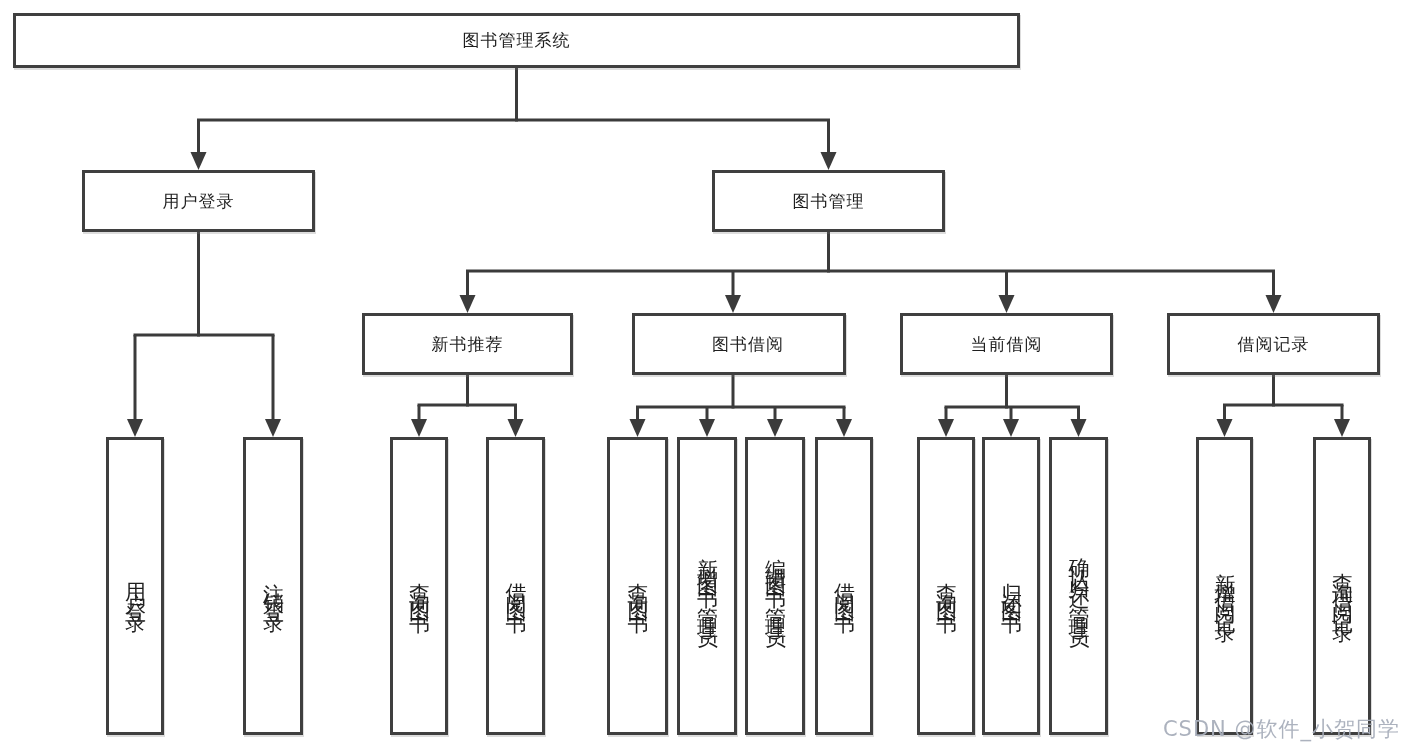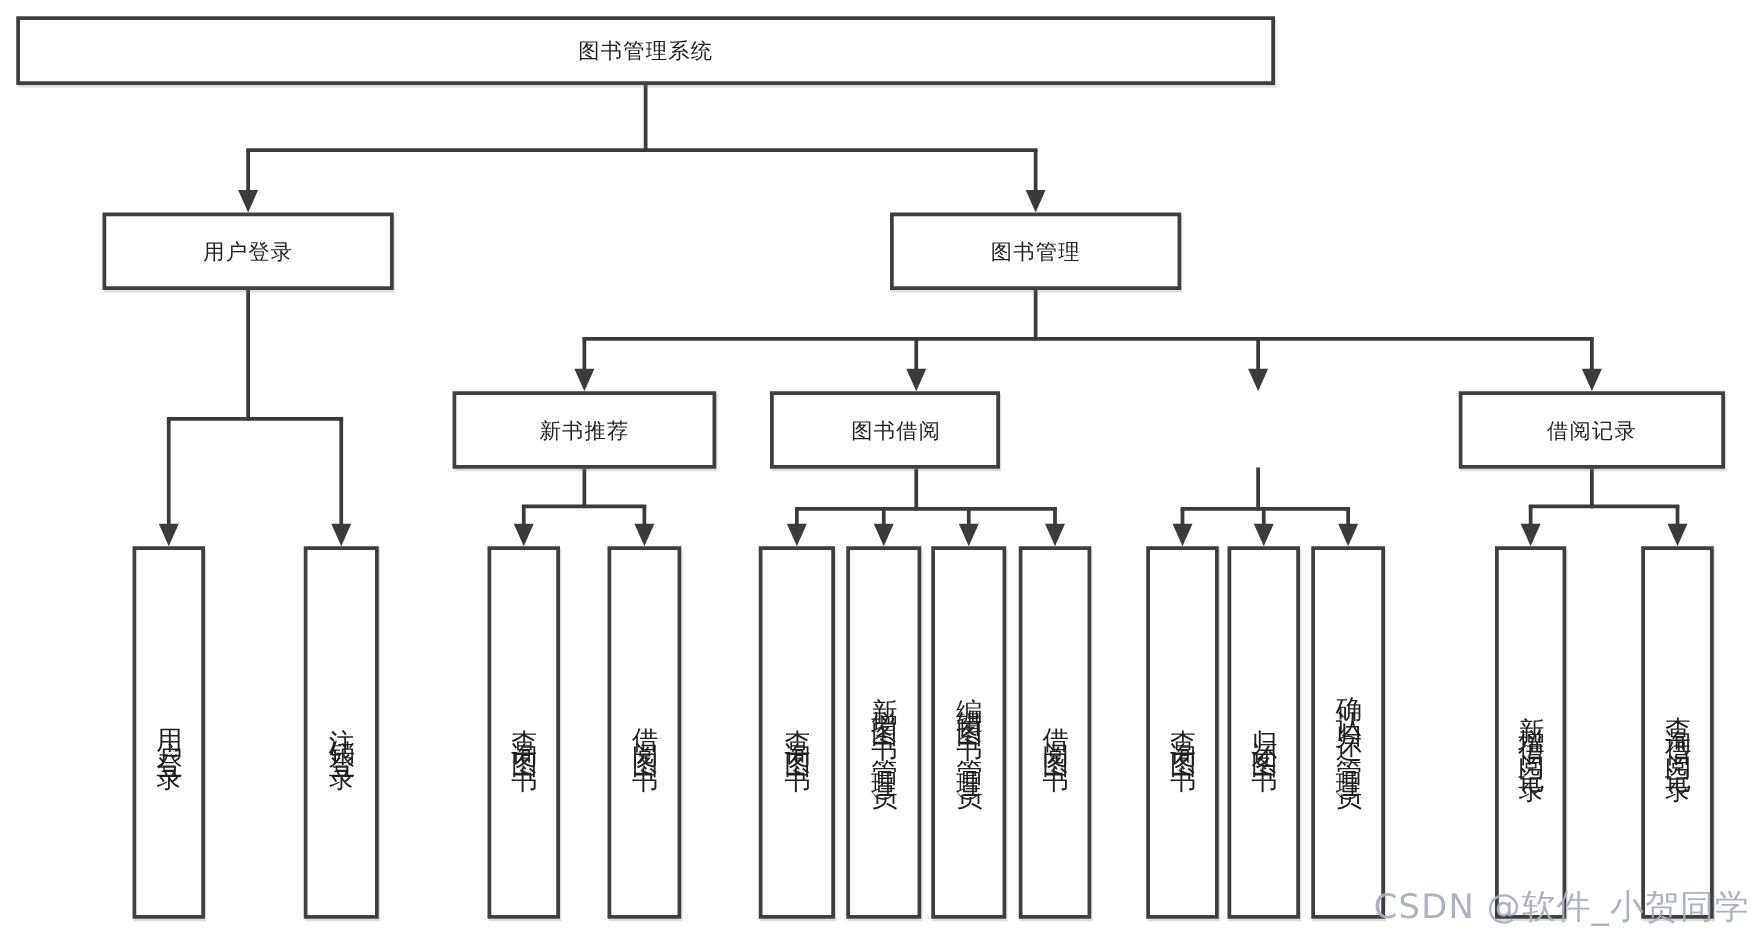--- a/index.html
+++ b/index.html
@@ -50,21 +50,21 @@
     writing-mode: vertical-rl;
     text-orientation: mixed;
     font-size: 21px;
     letter-spacing: 10px;
     line-height: 1;
   }
   .watermark {
     position: absolute;
     right: 5px;
     bottom: 4px;
-    font-size: 27px;
+    font-size: 21px;
     color: rgba(168,174,186,0.95);
     letter-spacing: 1px;
     white-space: nowrap;
   }
 </style>
 </head>
 <body>
 
 <div id="stage">
 
@@ -151,22 +151,25 @@
   <div class="node h" style="left:82px; top:170px; width:233px; height:62px;">
     <span>用户登录</span>
   </div>
   <div class="node h" style="left:362px; top:313px; width:211px; height:62px;">
     <span>新书推荐</span>
   </div>
 
   <div class="node h" style="left:712px; top:170px; width:233px; height:62px;">
     <span>图书管理</span>
   </div>
-  <div class="node h" style="left:616px; top:313px; width:184px; height:62px;padding-left:18px;">
+  <div class="node h" style="left:632px; top:313px; width:214px; height:62px;padding-left:18px;">
     <span>图书借阅</span>
+  </div>
+  <div class="node h" style="left:900px; top:313px; width:213px; height:62px;">
+    <span>当前借阅</span>
   </div>
   <div class="node h" style="left:1167px; top:313px; width:213px; height:62px;">
     <span>借阅记录</span>
   </div>
 
   <div class="node v" style="left:106px; top:437px; width:58px; height:298px;">
     <span>用户登录</span>
   </div>
   <div class="node v" style="left:243px; top:437px; width:60px; height:298px;">
     <span>注销登录</span>

